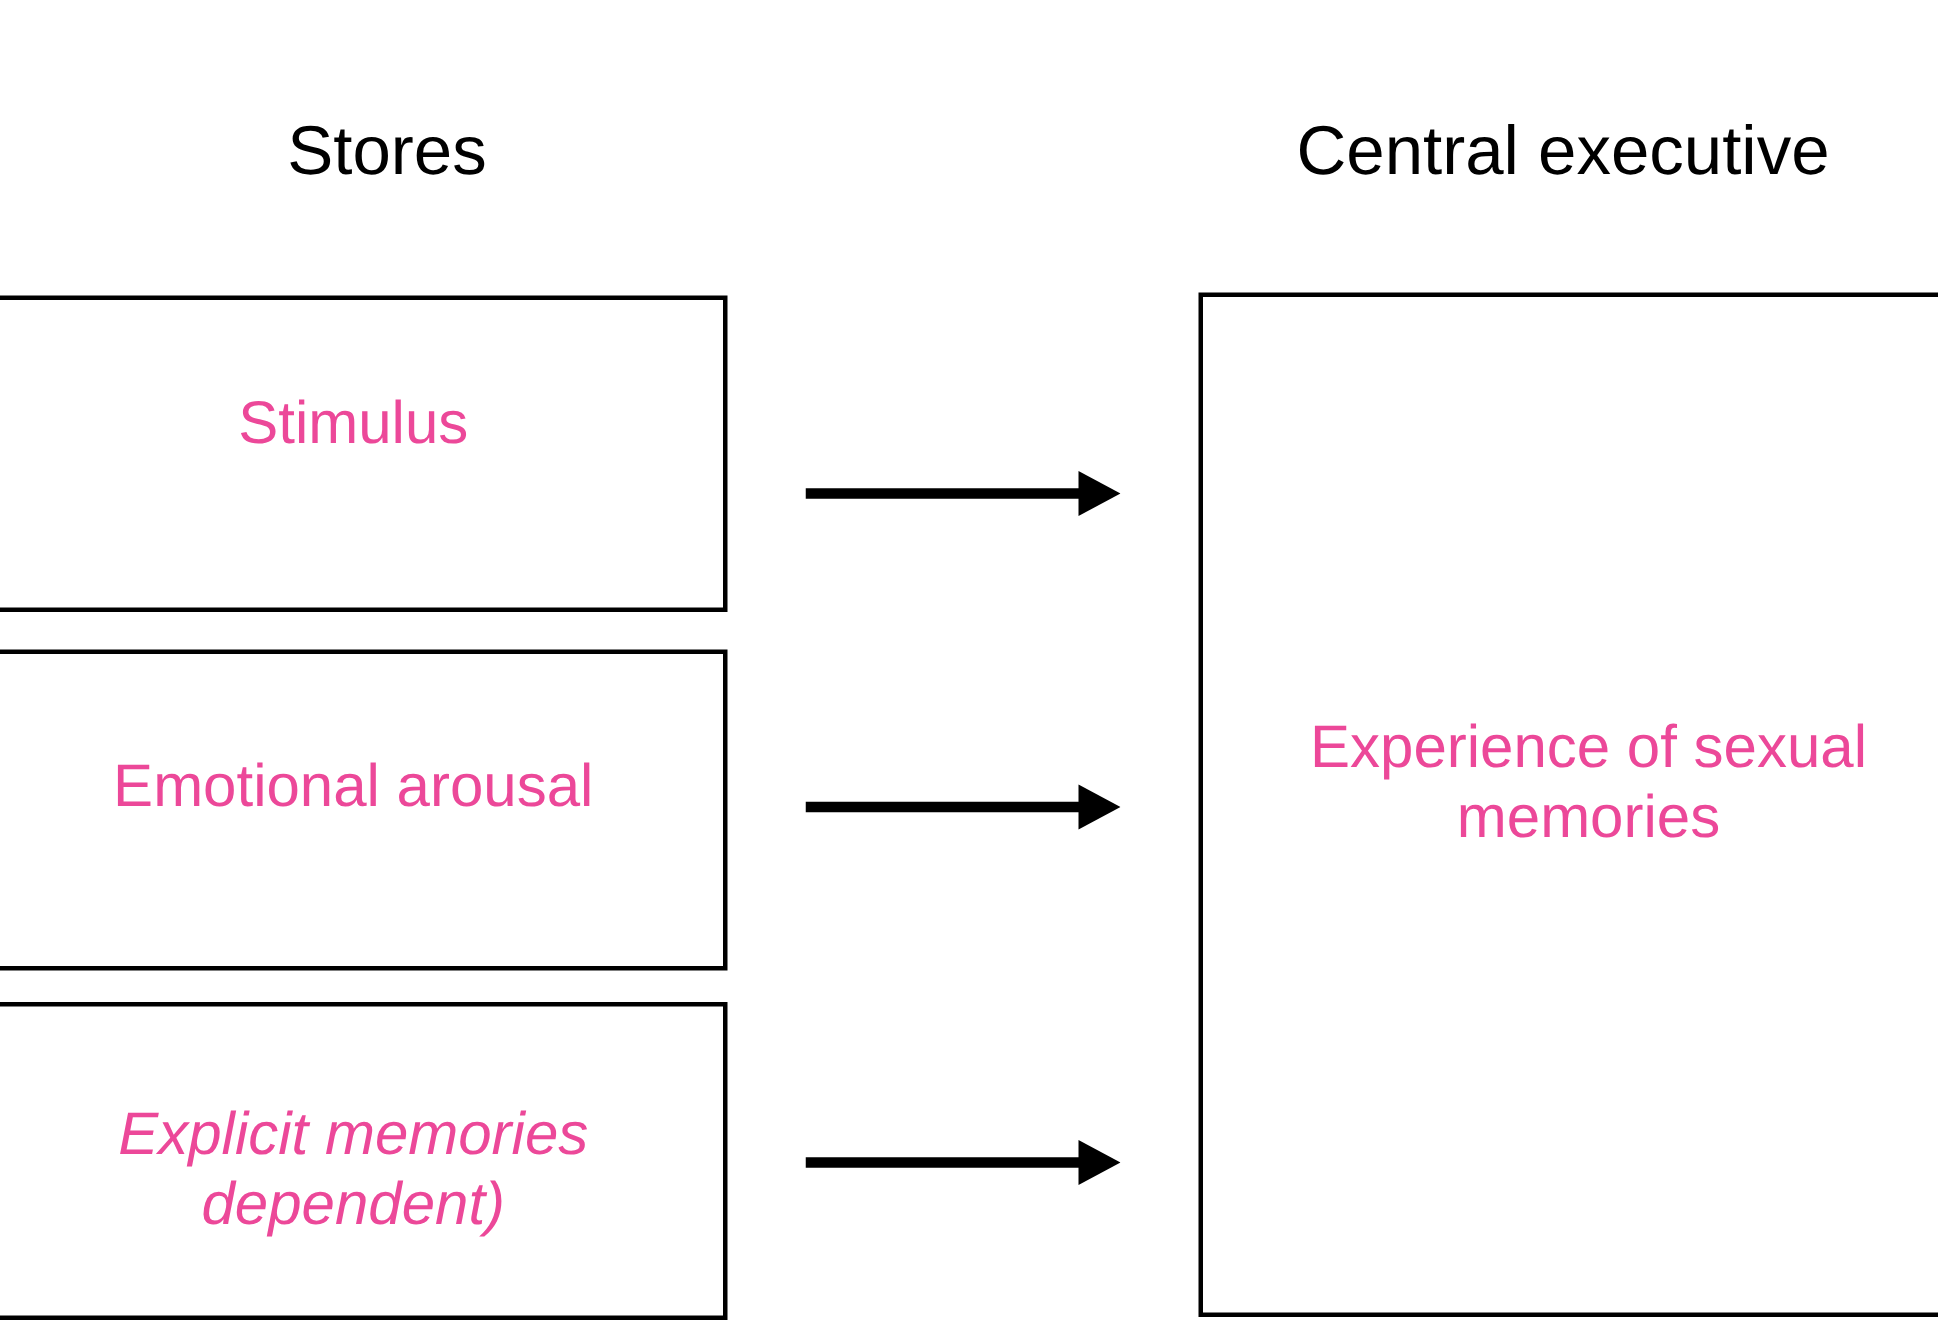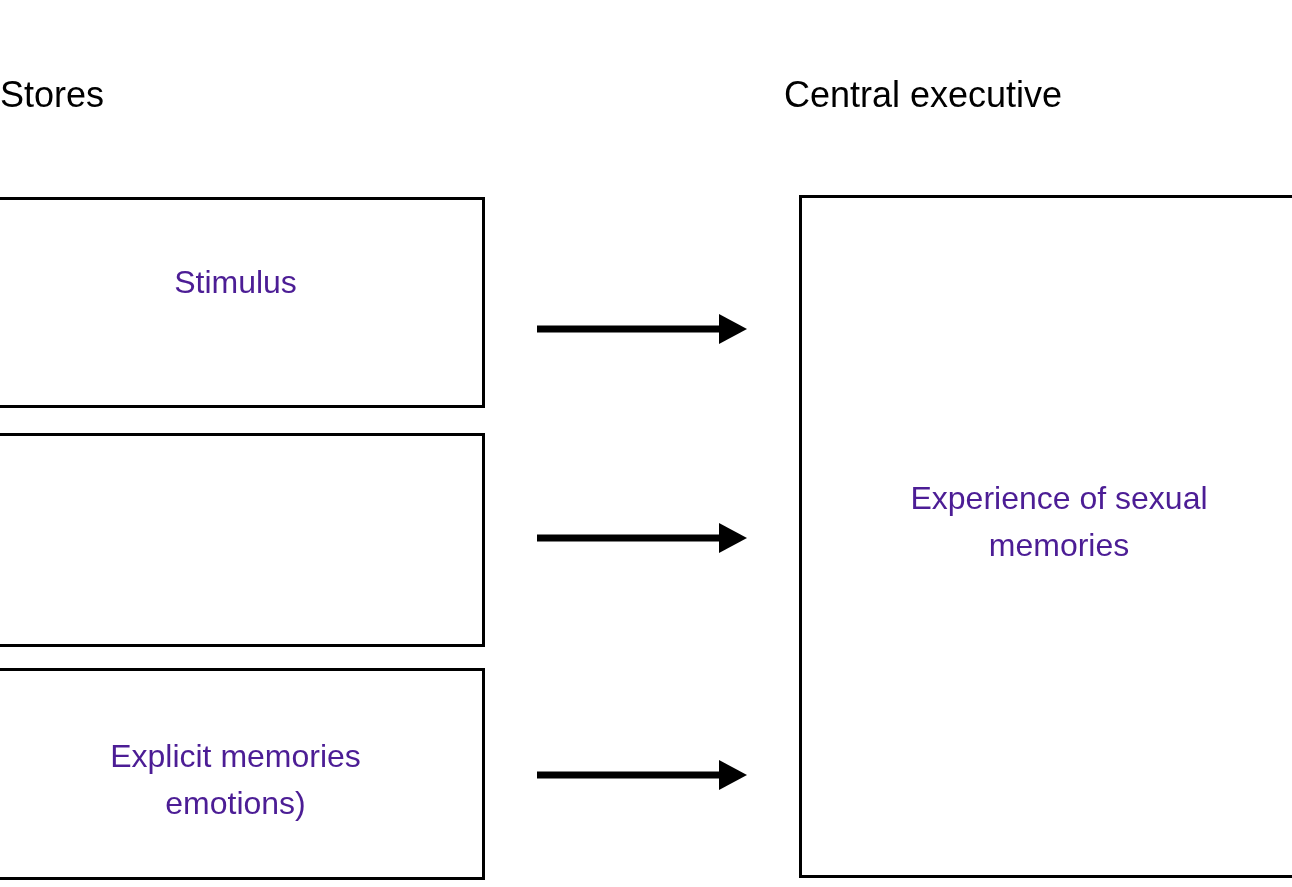--- a/index.html
+++ b/index.html
@@ -11,23 +11,23 @@
     width: 1292px;
     height: 887px;
     position: relative;
     overflow: hidden;
     font-family: "Liberation Sans", sans-serif;
     color: #000000;
   }
   .col-header {
     position: absolute;
     top: 74px;
-    font-size: 36px;
+    font-size: 46px;
     line-height: 1.15;
-    text-align: left;
+    text-align: center;
     white-space: nowrap;
     color: #000000;
   }
   .col-header.left  { left: 0px;   width: 516px; }
   .col-header.right { left: 784px; width: 516px; }
 
   .store-box, .central-box {
     position: absolute;
     background: #ffffff;
     border: 3px solid #000000;
@@ -45,29 +45,29 @@
   .store-box.b3 { top: 668px; height: 212px; }
 
   .central-box {
     left: 799px;
     top: 195px;
     width: 520px;
     height: 683px;
   }
 
   .box-text {
-    font-size: 32px;
+    font-size: 40px;
     line-height: 47px;
     text-align: center;
-    color: #4c1d95;
+    color: #ec4899;
     white-space: nowrap;
   }
   .b1 .box-text { transform: translateY(-20px); }
   .b2 .box-text { transform: translateY(-16px); }
-  .b3 .box-text { transform: translateY(6px); }
+  .b3 .box-text { transform: translateY(6px); font-style: italic; }
   .central-box .box-text { transform: translateY(-15px); }
 
   .arrow {
     position: absolute;
     left: 537px;
     width: 210px;
     height: 36px;
   }
   .arrow.a1 { top: 311px; }
   .arrow.a2 { top: 520px; }
@@ -82,27 +82,28 @@
 <div class="col-header right">Central executive</div>
 
 <div class="store-box b1">
   <div class="box-text">
     <div>Stimulus</div>
   </div>
 </div>
 
 <div class="store-box b2">
   <div class="box-text">
+    <div>Emotional arousal</div>
   </div>
 </div>
 
 <div class="store-box b3">
   <div class="box-text">
     <div>Explicit memories</div>
-    <div>emotions)</div>
+    <div>dependent)</div>
   </div>
 </div>
 
 <div class="central-box">
   <div class="box-text">
     <div>Experience of sexual</div>
     <div>memories</div>
   </div>
 </div>
 

